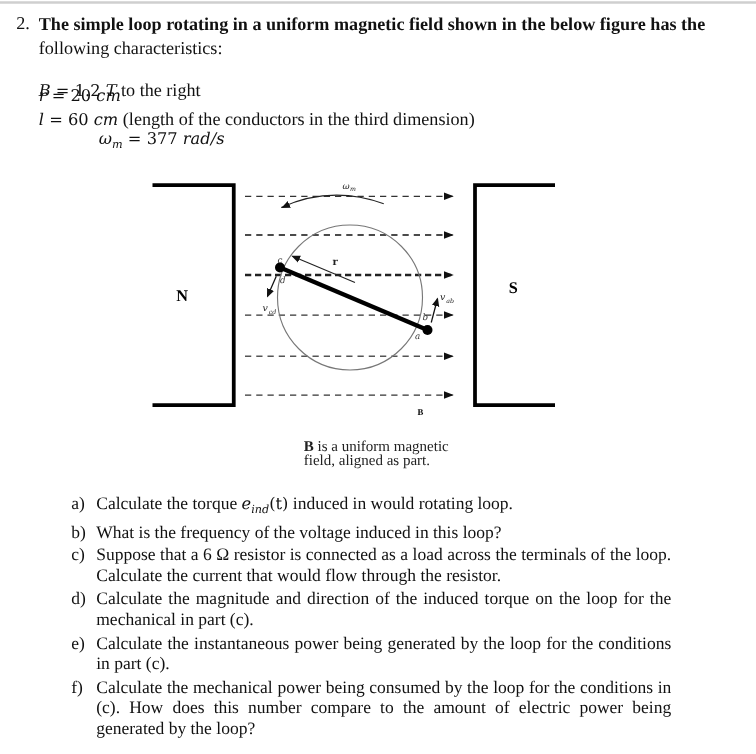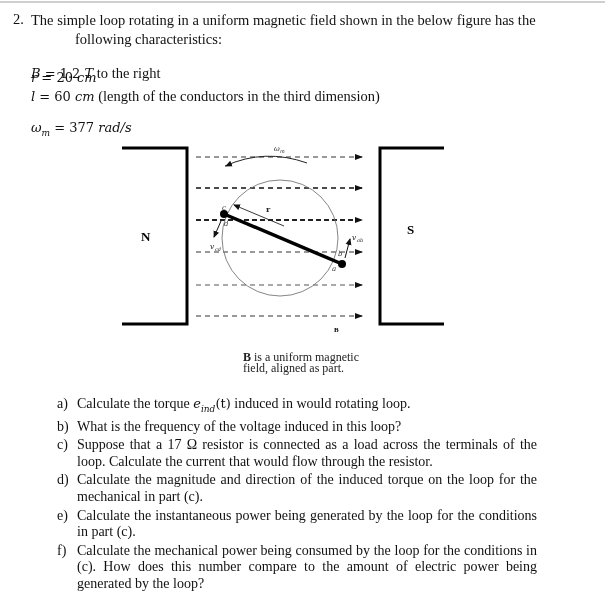--- a/index.html
+++ b/index.html
@@ -19,33 +19,33 @@
   .parts { position: absolute; left: 57px; top: 396px; width: 480px; }
   .part { position: relative; padding-left: 20px; font-size: 14px; line-height: 16.8px; margin-bottom: 1.5px; text-align: justify; }
   .part .lbl { position: absolute; left: 0; top: 0; }
 </style>
 </head>
 <body>
 
 <div class="top-rule"></div>
 
 <span class="qnum">2.</span>
-<div class="line" style="top:11px;">The simple loop rotating in a uniform magnetic field shown in the below figure has the</div>
-<div class="line" style="top:30px;margin-left:44px;">following characteristics:</div>
+<div class="line" style="top:11px;font-weight:bold;">The simple loop rotating in a uniform magnetic field shown in the below figure has the</div>
+<div class="line" style="top:30px;">following characteristics:</div>
 
 <div class="line" style="top:64px;">
   <span class="math">B</span><span class="mathup"> = 1.2 </span><span class="math">T</span><span> to the right</span>
 </div>
 <div class="line" style="top:68px;text-align:center;">
   <span class="math">r</span><span class="mathup"> = 20 </span><span class="math">cm</span>
 </div>
 <div class="line" style="top:87px;">
   <span class="math">l</span><span class="mathup"> = 60 </span><span class="math">cm</span><span> (length of the conductors in the third dimension)</span>
 </div>
-<div class="line" style="top:118px;">
+<div class="line" style="top:102px;margin-left:48px;">
   <span class="math">ω<sub style="font-size:9px">m</sub></span><span class="mathup"> = 377 </span><span class="math">rad/s</span>
 </div>
 
 <svg class="figure" width="605" height="400" viewBox="0 0 605 400">
   <defs>
     <marker id="arr" markerWidth="8" markerHeight="8" refX="7" refY="4" orient="auto" markerUnits="userSpaceOnUse">
       <path d="M0,1 L8,4 L0,7 Z" fill="#111"></path>
     </marker>
     <marker id="arrs" markerWidth="7" markerHeight="7" refX="6" refY="3.5" orient="auto" markerUnits="userSpaceOnUse">
       <path d="M0,0.5 L7,3.5 L0,6.5 Z" fill="#111"></path>
@@ -111,21 +111,21 @@
   <div class="part">
     <span class="lbl">a)</span>
     <span>Calculate the torque </span><span class="math">e</span><sub class="math" style="font-size:9px">ind</sub><span class="mathup">(t)</span><span> induced in would rotating loop.</span>
   </div>
   <div class="part">
     <span class="lbl">b)</span>
     <span>What is the frequency of the voltage induced in this loop?</span>
   </div>
   <div class="part">
     <span class="lbl">c)</span>
-    <span>Suppose that a 17 Ω resistor is connected as a load across the terminals of the loop. Calculate the current that would flow through the resistor.</span>
+    <span>Suppose that a 6 Ω resistor is connected as a load across the terminals of the loop. Calculate the current that would flow through the resistor.</span>
   </div>
   <div class="part">
     <span class="lbl">d)</span>
     <span>Calculate the magnitude and direction of the induced torque on the loop for the mechanical in part (c).</span>
   </div>
   <div class="part">
     <span class="lbl">e)</span>
     <span>Calculate the instantaneous power being generated by the loop for the conditions in part (c).</span>
   </div>
   <div class="part">

